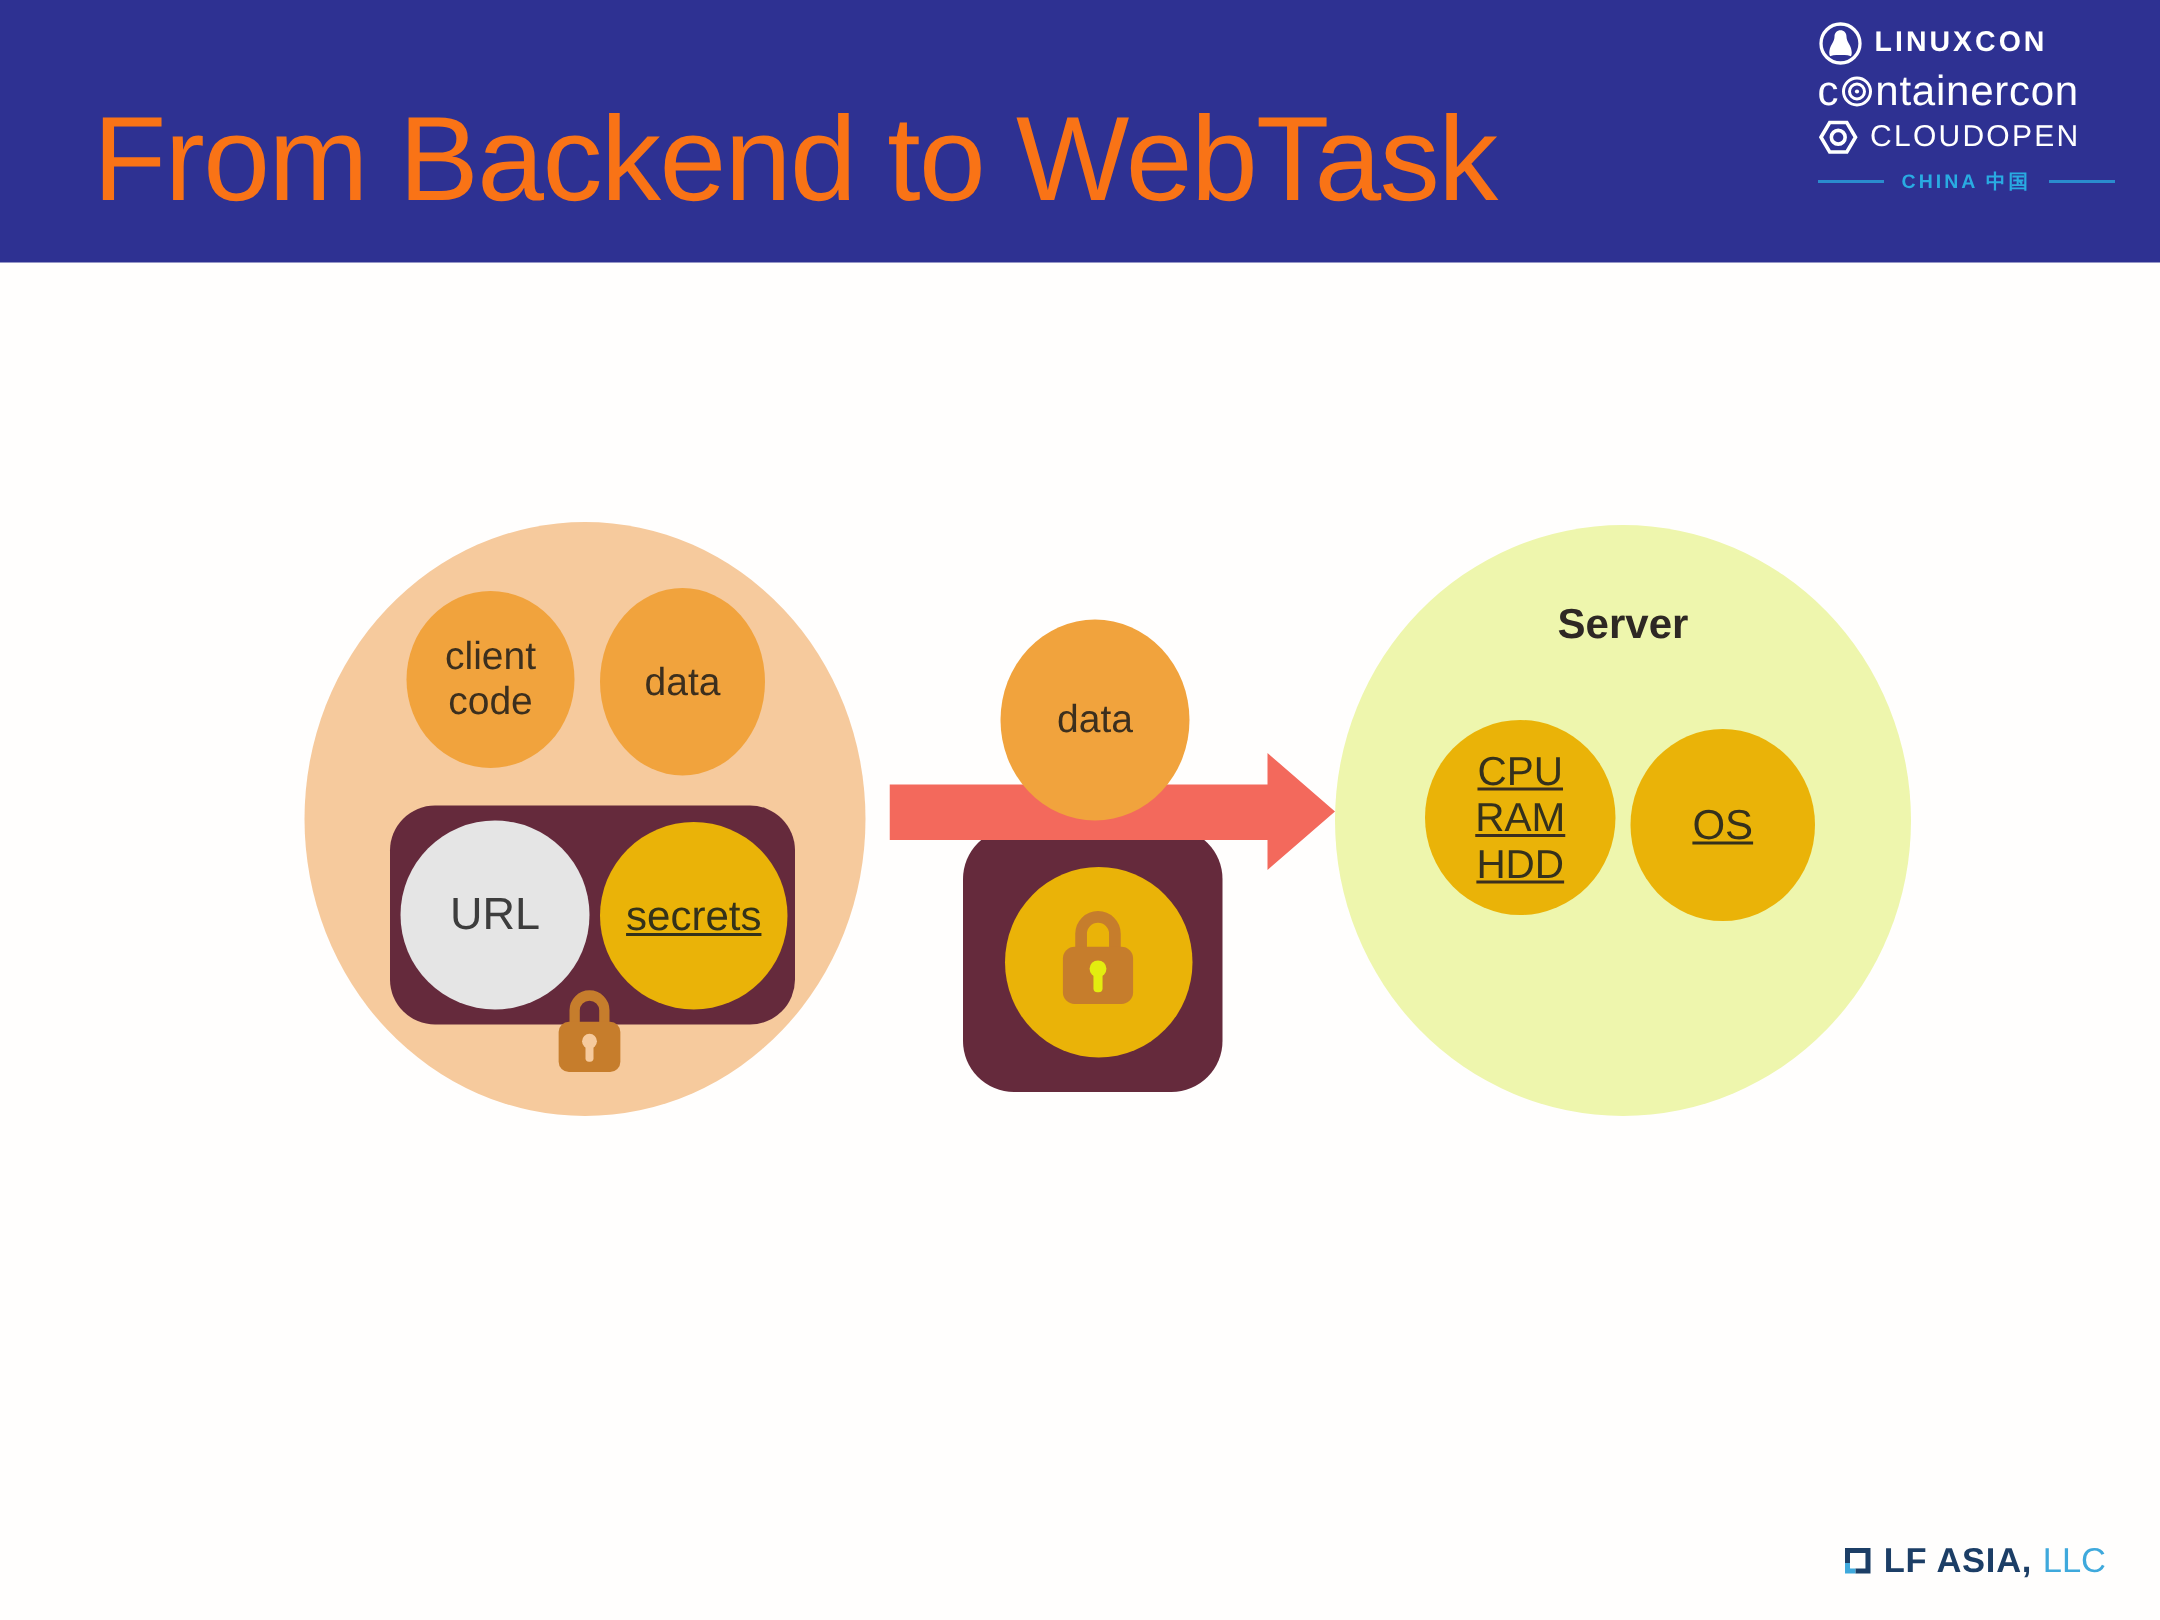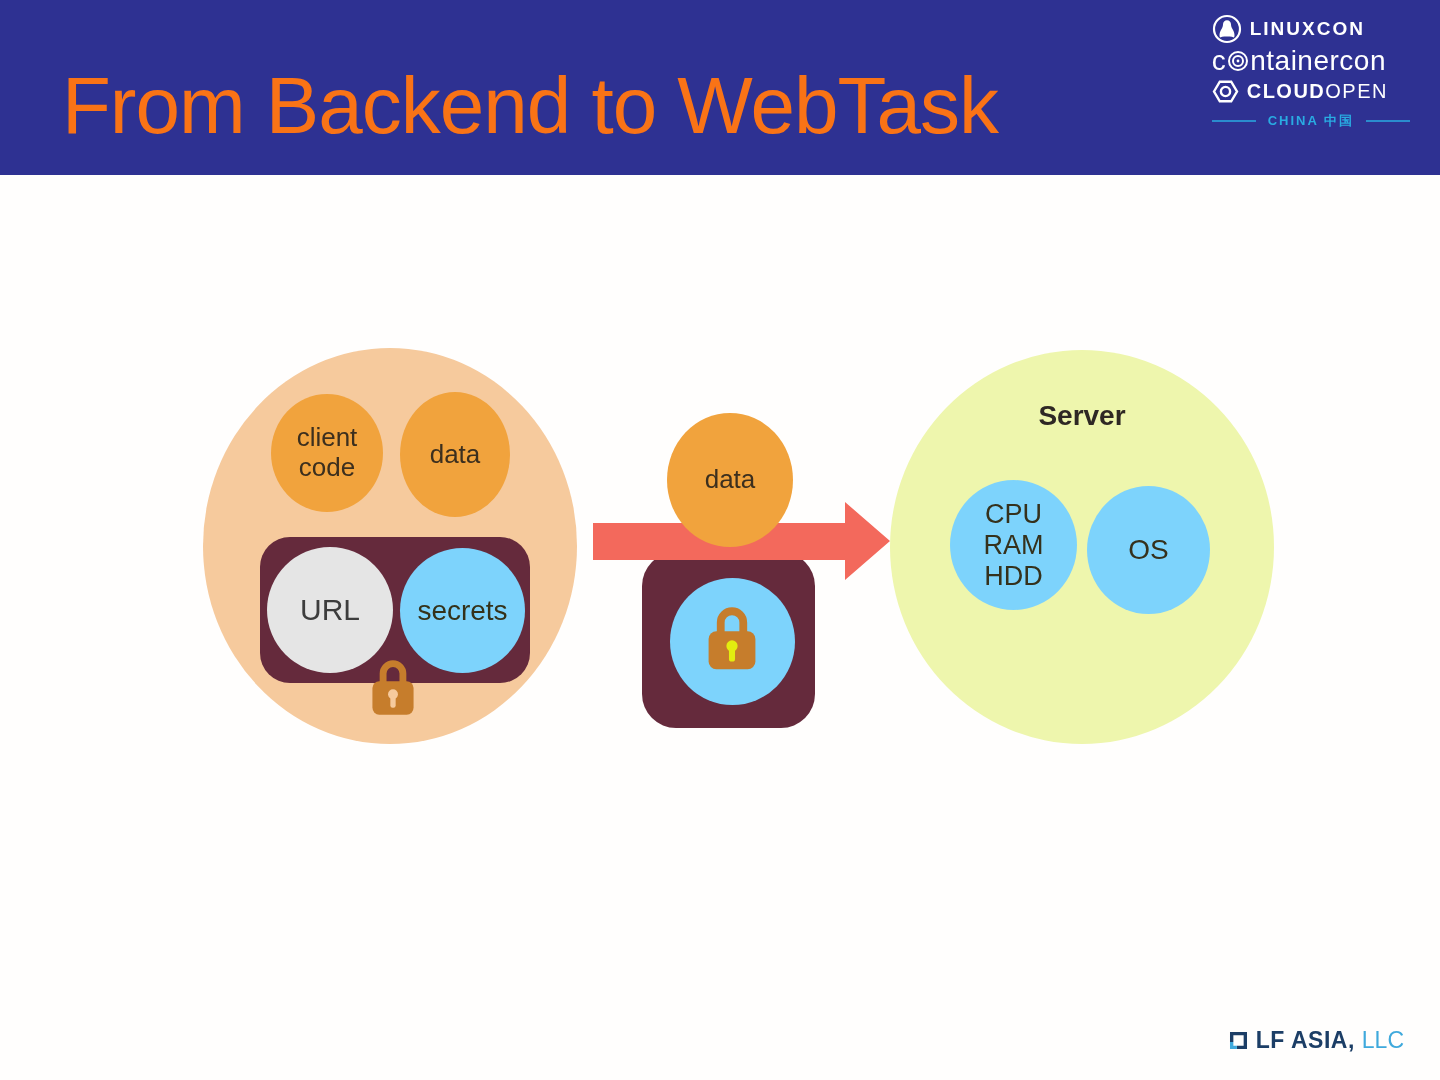--- a/index.html
+++ b/index.html
@@ -9,40 +9,40 @@
   
   .hdr{position:absolute;left:0;top:0;width:1440px;height:175px;background:#2e3192;}
   .title{position:absolute;left:62px;top:44px;font-size:80px;font-weight:400;color:#f97316;
          letter-spacing:-1px;white-space:nowrap;margin-top:16px;}
   .logo-stack{position:absolute;right:30px;top:14px;display:flex;flex-direction:column;
               align-items:flex-start;gap:3px;color:#fff;}
   .logo-row{display:flex;align-items:center;}
   .lx-label{font-size:19px;font-weight:700;letter-spacing:2px;margin-left:8px;}
   .cc-row{font-size:28px;font-weight:500;letter-spacing:.5px;line-height:28px;}
   .cc-row svg{margin:0 1px 0 1px;}
-  .co-bold{font-size:20px;font-weight:700;letter-spacing:1.5px;margin-left:8px;}
+  .co-bold{font-size:20px;font-weight:400;letter-spacing:1.5px;margin-left:8px;}
   .co-light{font-size:20px;font-weight:300;letter-spacing:1.5px;}
   .china-row{display:flex;align-items:center;margin-top:4px;}
   .china-line{display:inline-block;width:44px;height:2px;background:#29abe2;opacity:.75;}
   .china-label{font-size:13px;font-weight:700;letter-spacing:2px;color:#29abe2;margin:0 12px;white-space:nowrap;}
 
   
   .canvas{position:absolute;inset:0;}
   .abs{position:absolute;}
   .ellipse{border-radius:50%;}
   .big-label{font-weight:700;font-size:28px;color:#2e2824;text-align:center;}
   .bubble{border-radius:50%;display:flex;align-items:center;justify-content:center;
           text-align:center;color:#3c2f1e;}
   .client-big{left:203px;top:348px;width:374px;height:396px;background:#f6ca9d;z-index:1;}
   .server-big{left:890px;top:350px;width:384px;height:394px;background:#eef6ad;z-index:1;}
   .vault{background:#652a3c;z-index:2;}
   .client-vault{left:260px;top:537px;width:270px;height:146px;border-radius:30px;}
   .transfer-vault{left:642px;top:552px;width:173px;height:176px;border-radius:34px;}
   .orange{background:#f1a33d;}
-  .yellow{background:#7dd3fc;}
+  .yellow{background:#eab308;text-decoration:underline;}
   .white{background:#e5e5e5;}
   .z3{z-index:3;} .z4{z-index:4;}
   .arrow-svg{left:593px;top:502px;z-index:3;}
   .lbl-26{font-size:26px;line-height:1.15;}
   .lbl-28{font-size:28px;line-height:1.2;}
   .lbl-30{font-size:30px;color:#3d3d3d;}
   .res-lines div{font-size:27px;line-height:31px;color:#35311c;}
 
   
   .footer{position:absolute;right:36px;bottom:26px;display:flex;align-items:center;font-size:23px;}

